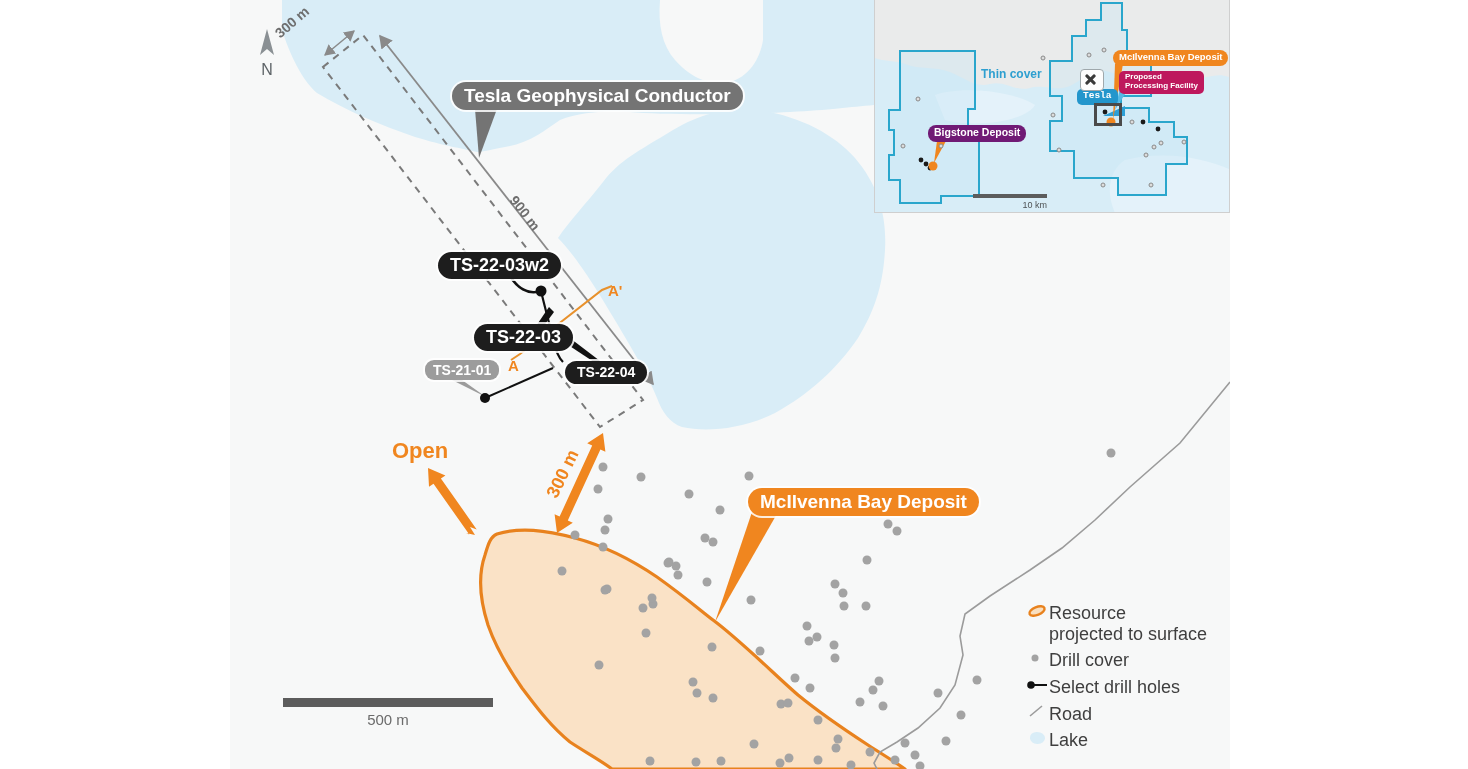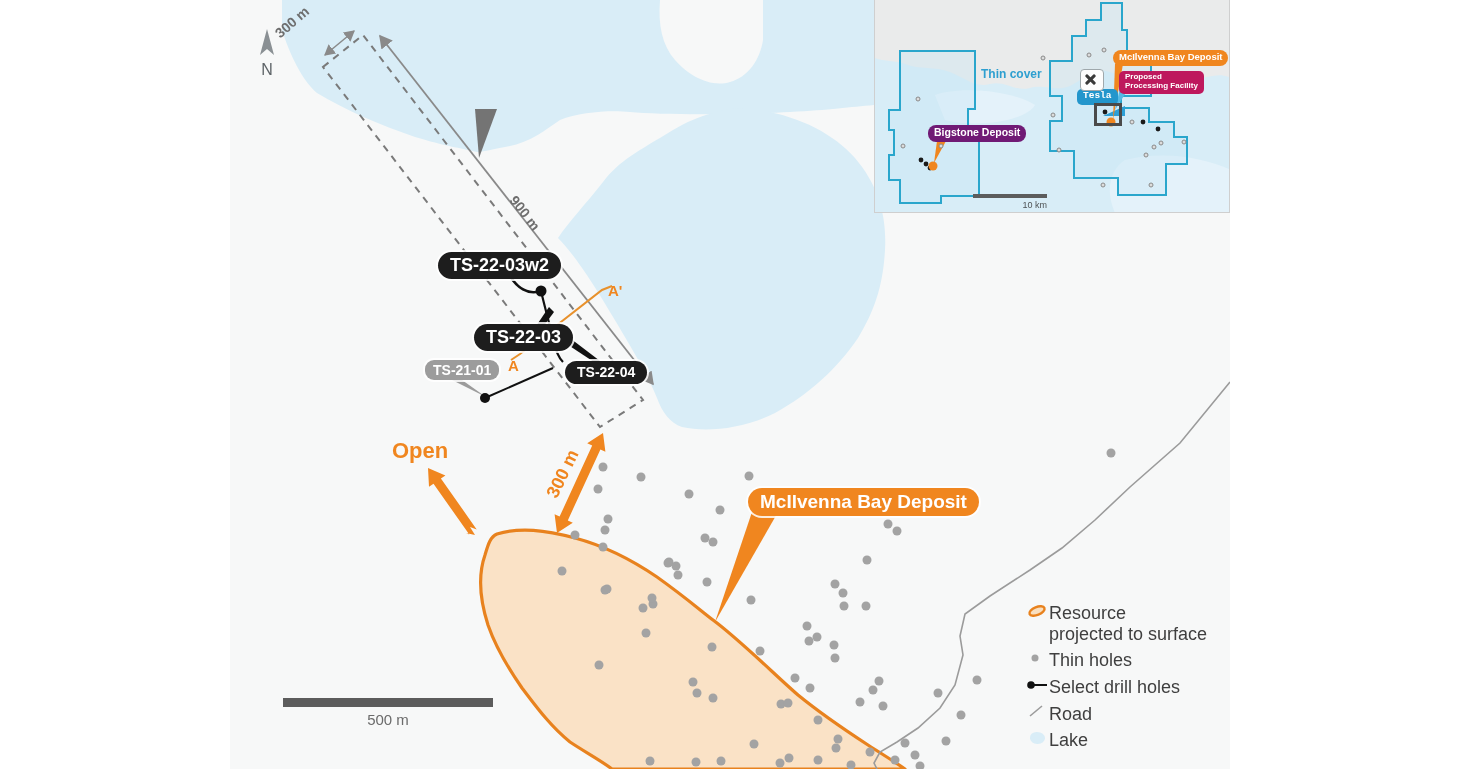--- a/index.html
+++ b/index.html
@@ -188,20 +188,21 @@
 
     <div class="rot dim-gray" style="left:62px;top:22px;transform:translate(-50%,-50%) rotate(-41deg);font-size:14px;">300 m</div>
     <div class="rot dim-gray" style="left:295px;top:213px;transform:translate(-50%,-50%) rotate(52deg);font-size:14px;">900 m</div>
     <div class="rot orange-txt" style="left:333px;top:474px;transform:translate(-50%,-50%) rotate(-64deg);font-size:18px;">300 m</div>
 
     <div class="maplabel orange-txt" style="left:278px;top:358px;font-size:15px;">A</div>
     <div class="maplabel orange-txt" style="left:378px;top:283px;font-size:15px;">A'</div>
 
     <div class="maplabel orange-txt" style="left:162px;top:440px;font-size:22px;text-align:center;">Open</div>
 
+    <div class="maplabel pill pill-gray" style="left:222px;top:82px;font-size:19px;">Tesla Geophysical Conductor</div>
     <div class="maplabel pill pill-black" style="left:208px;top:252px;font-size:18px;">TS-22-03w2</div>
     <div class="maplabel pill pill-black" style="left:244px;top:324px;font-size:18px;">TS-22-03</div>
     <div class="maplabel pill pill-black" style="left:335px;top:361px;font-size:14px;">TS-22-04</div>
     <div class="maplabel pill pill-midgray" style="left:195px;top:360px;font-size:14px;border-radius:9px;padding:3px 8px;">TS-21-01</div>
     <div class="maplabel pill pill-orange" style="left:518px;top:488px;font-size:19px;">McIlvenna Bay Deposit</div>
 
     <div id="scalebar"></div>
     <div id="scaletxt">500 m</div>
 
     <div id="legend">
@@ -215,21 +216,21 @@
           <span>Resource</span><br>
           <span>projected to surface</span>
         </span>
       </div>
       <div class="leg-row">
         <span class="leg-ic">
           <svg width="20" height="12" viewBox="0 0 20 12">
               <circle cx="8" cy="6" r="3.5" fill="#A3A3A3"></circle>
             </svg>
         </span>
-        <span class="leg-txt">Thin holes</span>
+        <span class="leg-txt">Drill cover</span>
       </div>
       <div class="leg-row">
         <span class="leg-ic">
           <svg width="24" height="12" viewBox="0 0 24 12">
             <line x1="6" y1="6" x2="22" y2="6" stroke="#111" stroke-width="2"></line>
             <circle cx="6" cy="6" r="3.8" fill="#111"></circle>
           </svg>
         </span>
         <span class="leg-txt">Select drill holes</span>
       </div>

